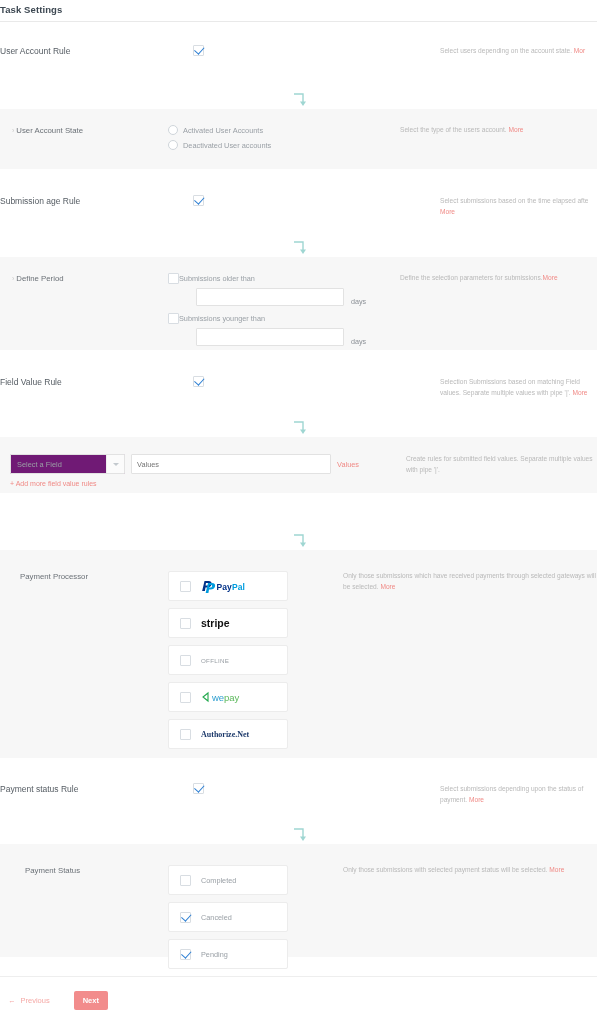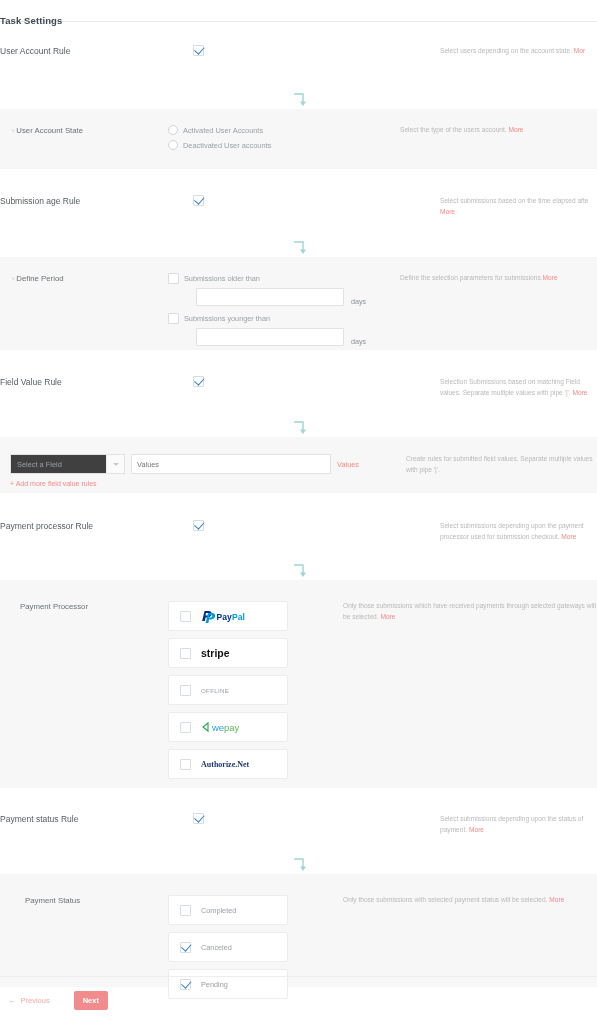--- a/index.html
+++ b/index.html
@@ -15,21 +15,21 @@
 
   
   .page-header {
     height: 22px;
     padding: 0 0 0 0;
     display: flex; align-items: flex-start;
     border-bottom: 1px solid #e9e9e9;
   }
   .page-title {
     font-size: 9.5px; font-weight: bold; color: #3d4852;
-    letter-spacing: .1px; line-height: 16px; padding-top: 13px;
+    letter-spacing: .1px; line-height: 16px; padding-top: 2px;
   }
 
   
   .rule-row {
     display: flex; align-items: flex-start;
     min-height: 30px;
   }
   .rule-label {
     width: 193px; flex: none;
     font-size: 8.5px; color: #555c63; line-height: 12px;
@@ -75,35 +75,35 @@
   .panel-control { width: 232px; flex: none; }
   .panel-help {
     flex: 1; font-size: 6.6px; color: #b9b9b9; line-height: 10.5px;
   }
 
   
   .radio-line { display: flex; align-items: center; gap: 5px; margin-bottom: 5px; }
   .radio-line span { font-size: 7.4px; color: #9aa0a6; }
 
   
-  .period-check { display: flex; align-items: center; gap: 5px; margin-bottom: 4px; }
+  .period-check { display: flex; align-items: center; margin-bottom: 4px; }
   .period-check span { font-size: 7.3px; color: #9aa0a6; }
   .input-row { display: flex; align-items: flex-end; gap: 7px; margin-bottom: 7px; margin-left: 28px; }
   .text-input {
     width: 148px; height: 18px;
     border: 1px solid #e2e2e2; background: #fff; border-radius: 1px;
     font-size: 7.4px; color: #8b9096; padding: 0 5px;
     font-family: "Liberation Sans", sans-serif;
   }
   .unit { font-size: 7.2px; color: #8b9096; }
 
   
   .fv-row { display: flex; align-items: center; gap: 6px; }
   .select-box {
-    width: 115px; height: 20px; border: 1px solid #e2e2e2; background: #404040;
+    width: 115px; height: 20px; border: 1px solid #e2e2e2; background: #701a75;
     display: flex; align-items: center; justify-content: space-between;
     padding: 0 0 0 6px; border-radius: 1px;
   }
   .select-box .sel-text { font-size: 7.4px; color: #9aa0a6; }
   .sel-caret {
     width: 18px; height: 18px; display: flex; align-items: center; justify-content: center;
     border-left: 1px solid #eee; background: #fbfbfb;
   }
   .sel-caret i {
     width: 0; height: 0; border-left: 3px solid transparent; border-right: 3px solid transparent;
@@ -270,29 +270,20 @@
         </div>
         <span class="add-link">+ Add more field value rules</span>
       </div>
       <div class="panel-help" style="padding-left:6px">
         <span>Create rules for submitted field values. Separate multiple values with pipe '|'.</span>
       </div>
     </div>
   </div>
 
   <div style="height:27px"></div>
-  <div class="rule-row">
-    <div class="rule-label">Payment processor Rule</div>
-    <div class="rule-toggle">
-      <span class="cb checked"></span>
-    </div>
-    <div class="rule-help">
-      <span>Select submissions depending upon the payment processor used for submission checkout. </span><span class="more-link">More</span>
-    </div>
-  </div>
 
   <div class="connector" style="margin-top:13px">
     <svg class="arrow-down" viewBox="0 0 18 16">
       <path d="M4 2 L13 2 L13 11" fill="none" stroke="#9fd6d2" stroke-width="1.4"></path>
       <path d="M13 14 L10 9.5 L16 9.5 Z" fill="#9fd6d2"></path>
     </svg>
   </div>
 
   <div class="panel" style="margin-top:1px;height:208px;padding-top:21px">
     <div class="panel-inner">

